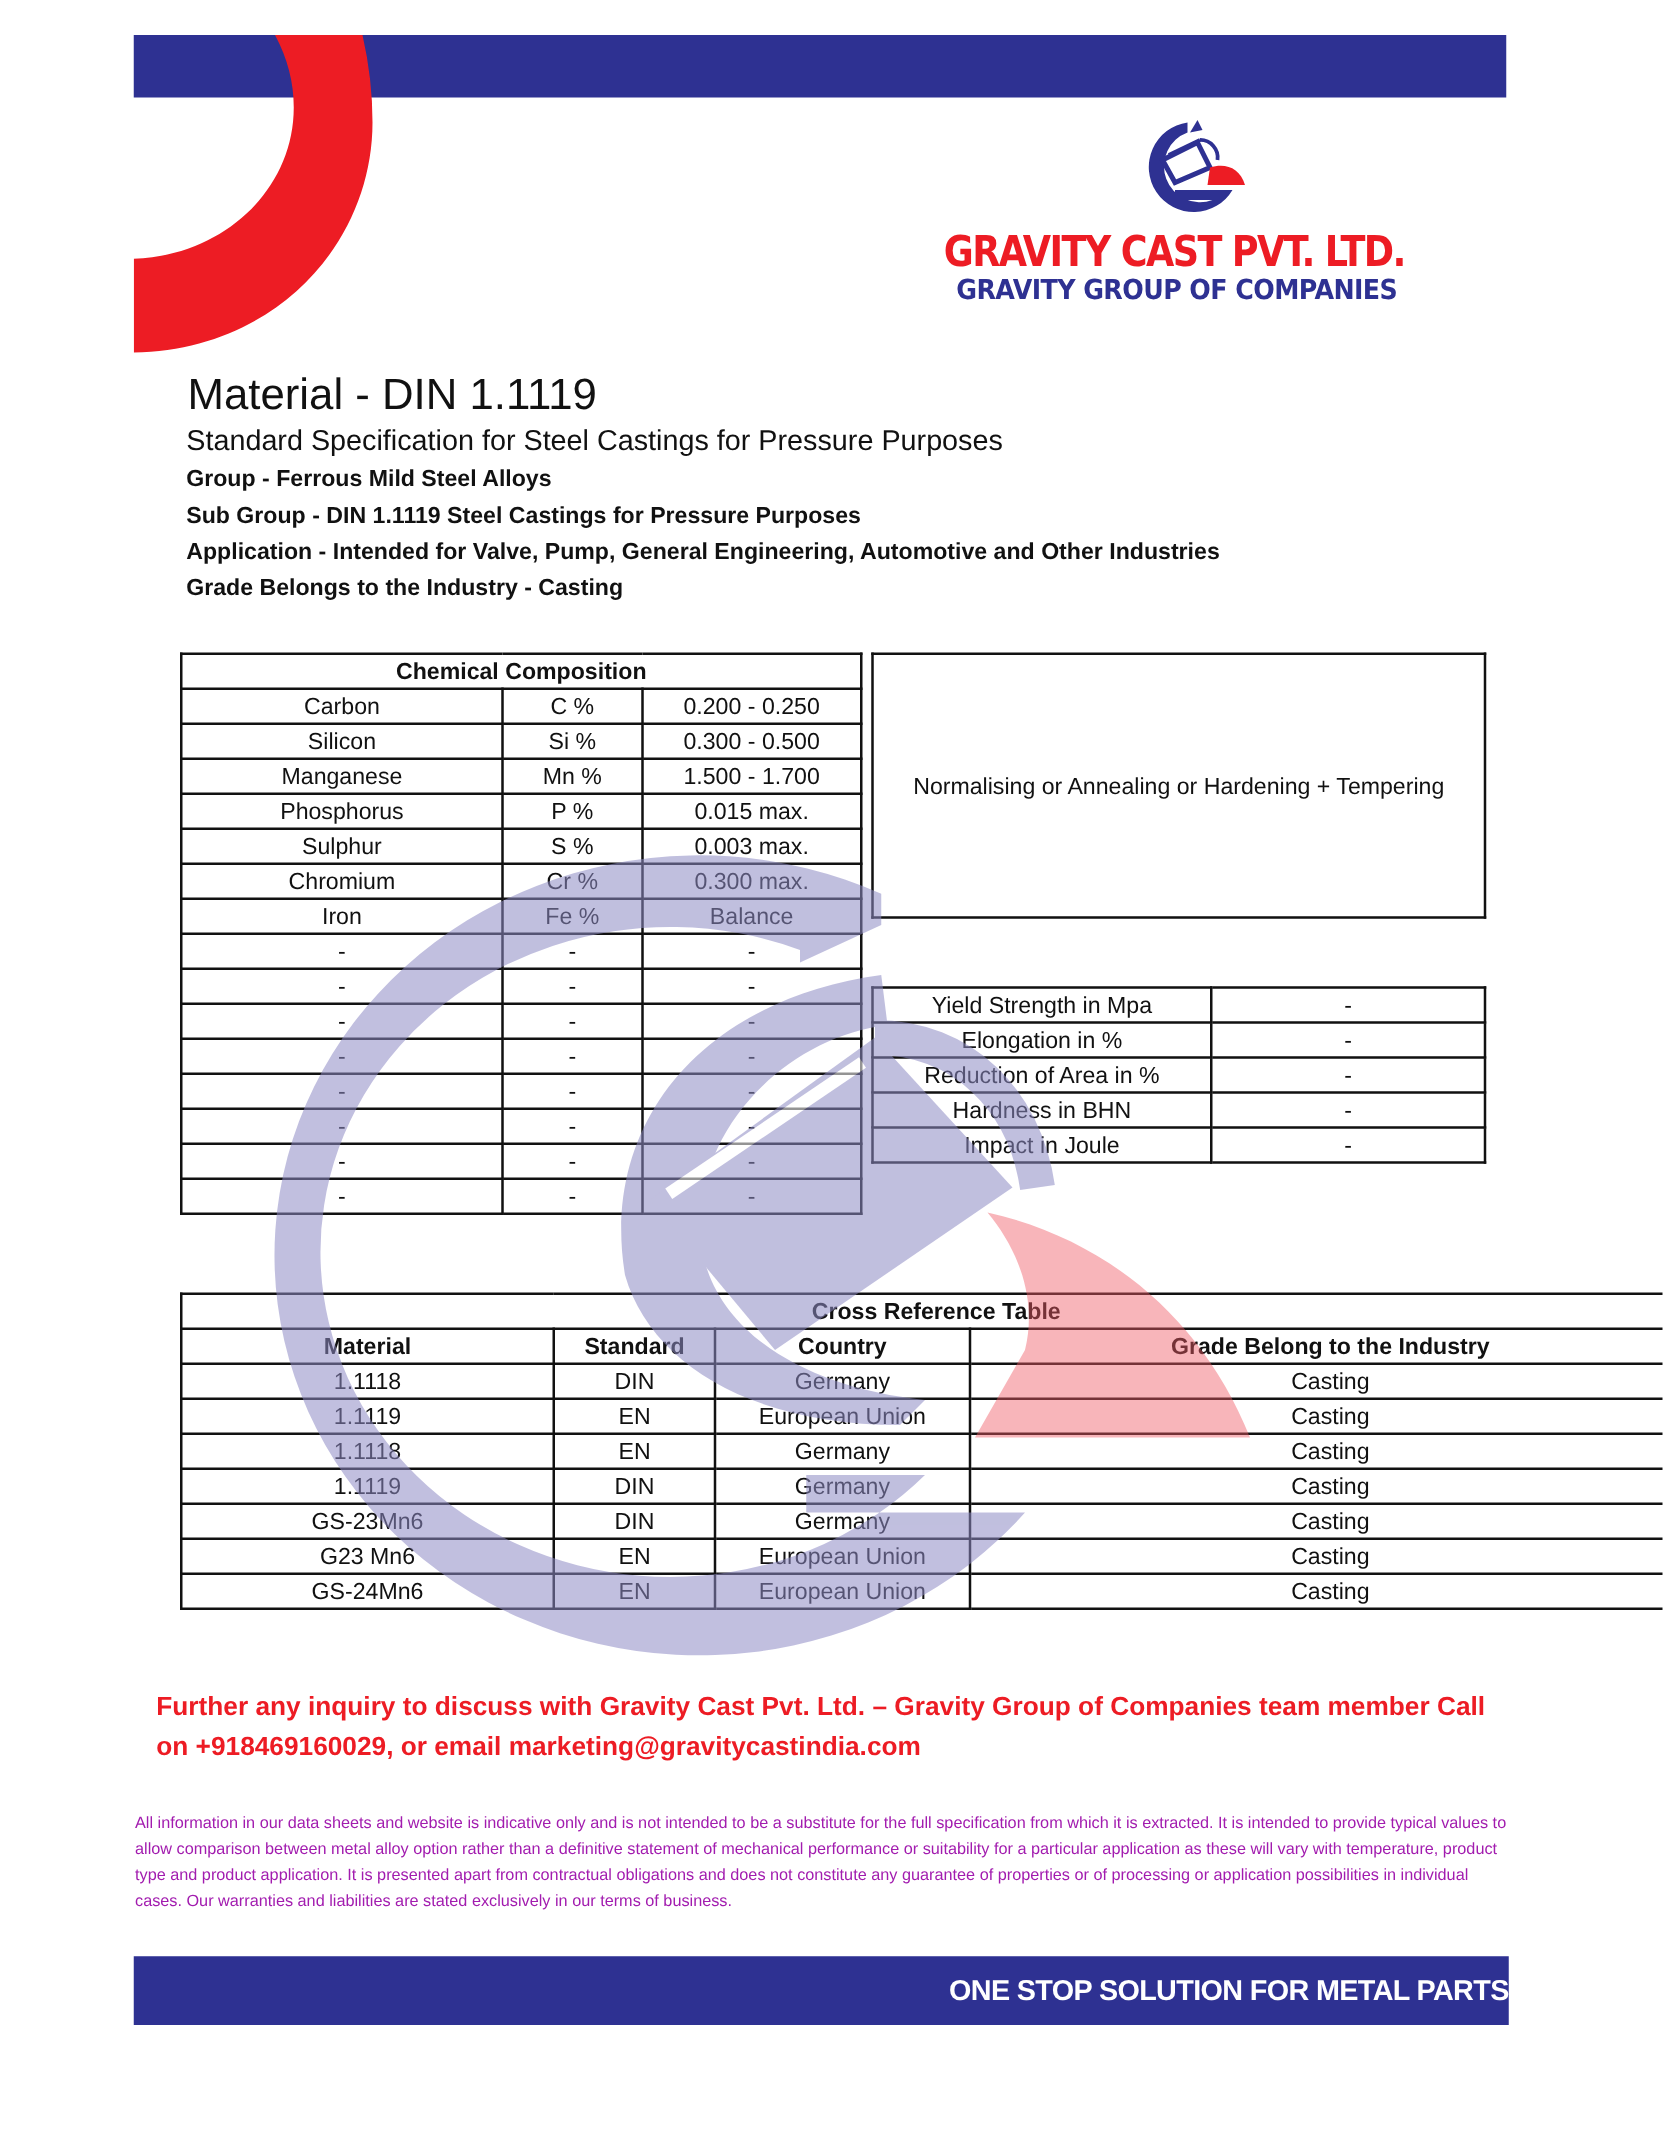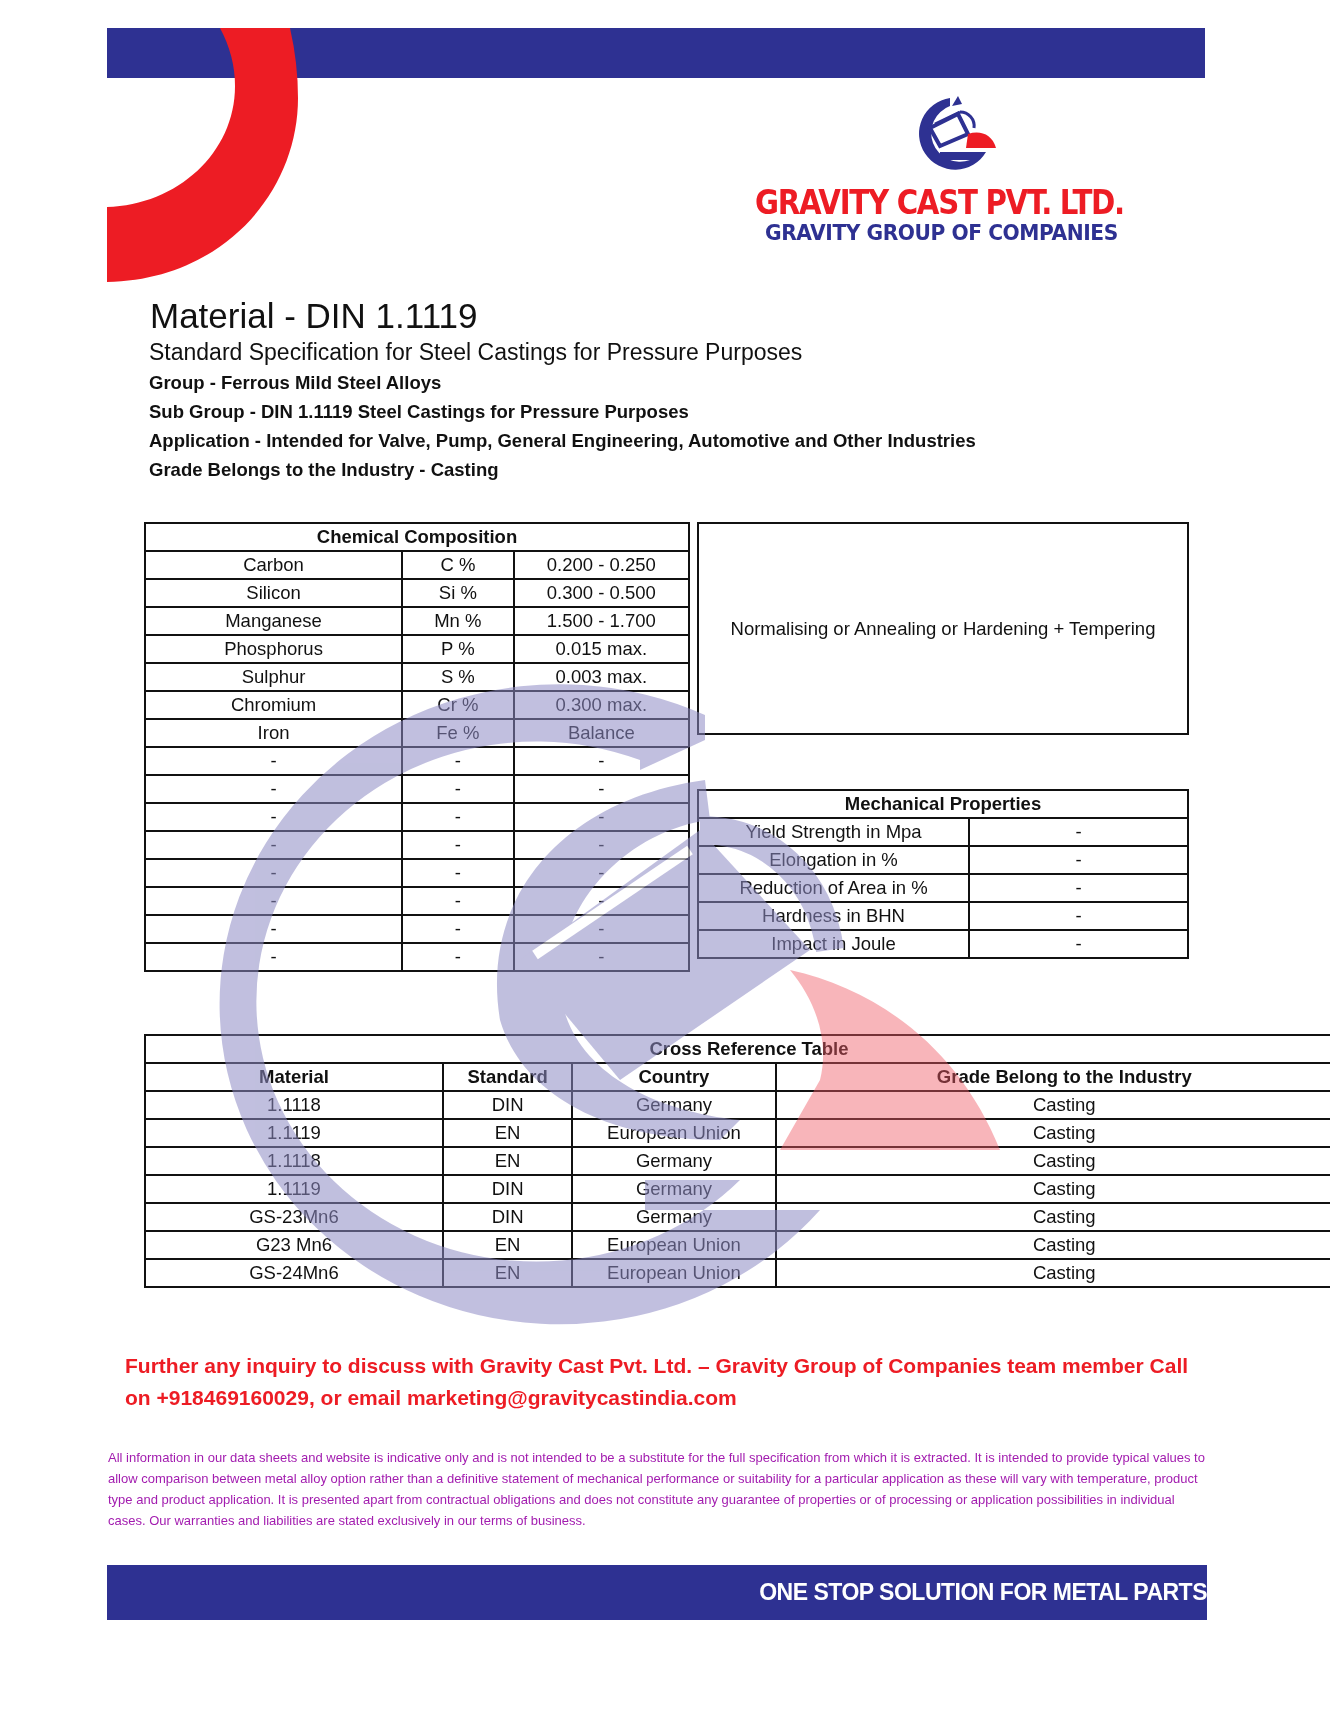--- a/index.html
+++ b/index.html
@@ -152,23 +152,20 @@
       </tr>
 </tbody>
   </table>
 
 <table class="mech">
   <colgroup>
       <col style="width:272px">
       <col style="width:220px">
     </colgroup>
   <tbody>
-      <tr>
-        <th colspan="2">Mechanical Properties</th>
-      </tr>
   <tr>
         <td>Yield Strength in Mpa</td>
         <td>-</td>
       </tr>
   <tr>
         <td>Elongation in %</td>
         <td>-</td>
       </tr>
   <tr>
         <td>Reduction of Area in %</td>

